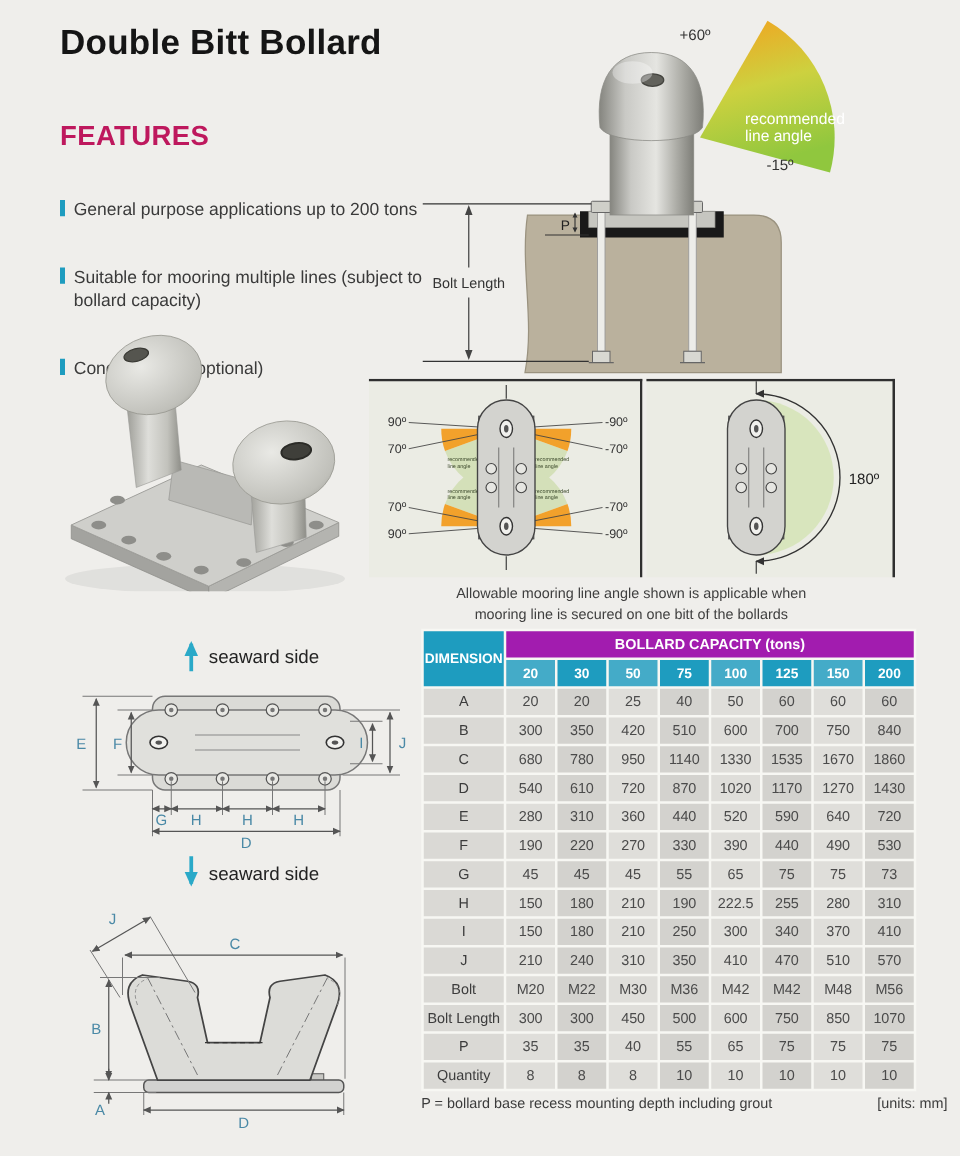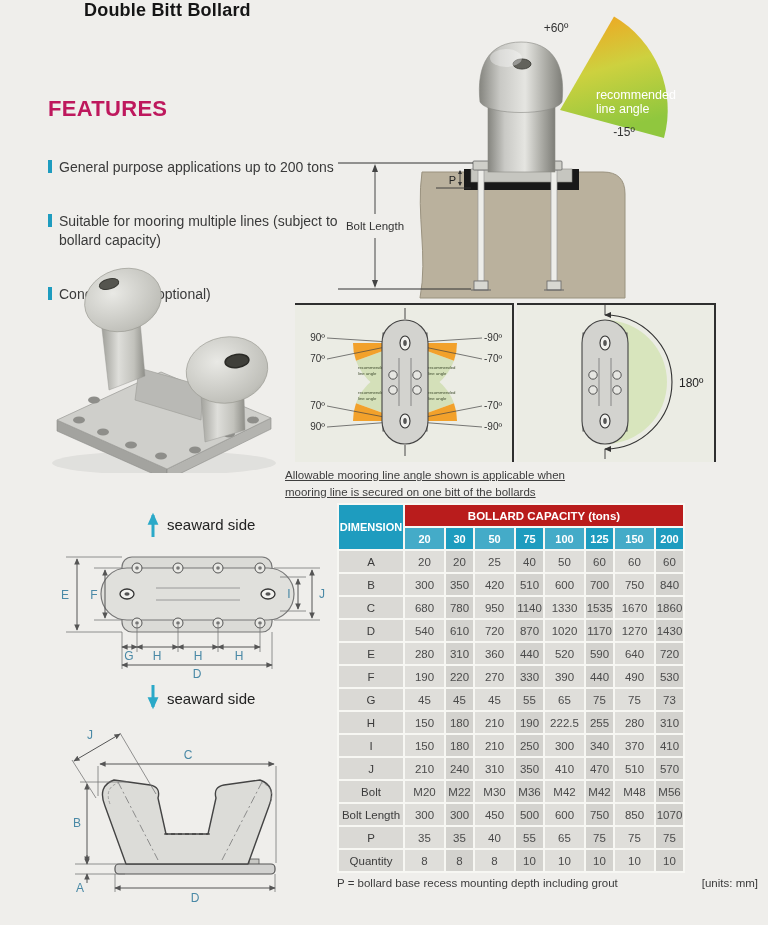--- a/index.html
+++ b/index.html
@@ -1,45 +1,45 @@
 <!DOCTYPE html>
 <html><head>
 <meta charset="utf-8">
 <style>
   html,body{margin:0;padding:0;background:#e4e3e0;}
   .page{position:relative;width:768px;height:925px;background:#EFEEEB;overflow:hidden;
         font-family:"Liberation Sans",sans-serif;}
   .page *{box-sizing:border-box;}
 
-  .title{position:absolute;left:48px;top:0;font-size:18px;font-weight:bold;color:#151515;letter-spacing:.2px;margin-left:36px;}
+  .title{position:absolute;left:48px;top:18px;font-size:28px;font-weight:bold;color:#151515;letter-spacing:.2px;}
 
   .features{position:absolute;left:48px;top:96px;width:330px;}
   .features h2{margin:0 0 16px 0;font-size:22px;font-weight:bold;color:#be185d;letter-spacing:.3px;}
   .feature{display:flex;margin-bottom:10px;font-size:14px;color:#3a3a3a;line-height:1.32;margin-top:36px;}
   .feature .bullet{flex:0 0 4px;width:4px;height:13px;background:#1E9CBF;margin:2px 7px 0 0;}
 
   svg text{font-family:"Liberation Sans",sans-serif;}
   .abs{position:absolute;}
   .dletter{font-size:12px;fill:#4A89A6;}
   .dim{stroke:#555;stroke-width:1;fill:none;}
   .ext{stroke:#777;stroke-width:.8;fill:none;}
   .angle-lab{font-size:10px;fill:#333;}
   .fan-cap{font-size:4.3px;fill:#3d4a2d;}
   .seaward-text{font-size:15px;fill:#222;}
 
-  .panel-caption{position:absolute;left:285px;top:467px;width:440px;text-align:left;
-                 font-size:11.5px;color:#3e3e3e;line-height:1.45;text-decoration:underline;}
+  .panel-caption{position:absolute;left:285px;top:467px;width:440px;text-align:center;
+                 font-size:11.5px;color:#3e3e3e;line-height:1.45;}
 
   .spec-table{position:absolute;left:337px;top:503px;border-collapse:separate;border-spacing:2px;background:#F7F7F3;}
   .spec-table th,.spec-table td{padding:0;text-align:center;vertical-align:middle;height:21px;}
   .spec-table th{color:#fff;font-size:11px;font-weight:bold;}
   .spec-table th.dimension{width:64px;background:#1E9CBF;}
-  .spec-table th.capacity{background:#b91c1c;font-size:11.5px;}
+  .spec-table th.capacity{background:#a21caf;font-size:11.5px;}
   .spec-table th.cap-a{width:39px;background:#44ABC8;}
-  .spec-table th.cap-b{width:27px;background:#1E9CBF;}
+  .spec-table th.cap-b{width:39px;background:#1E9CBF;}
   .spec-table td{font-size:11.5px;color:#4b4b4b;}
   .spec-table td.dim-label{background:#DAD9D5;color:#3c3c3c;}
   .spec-table td.col-a{background:#DFDEDA;}
   .spec-table td.col-b{background:#D3D2CE;}
 
   .footnote-row{position:absolute;left:337px;top:877px;width:421px;display:flex;
                 justify-content:space-between;font-size:11.5px;color:#3b3b3b;align-items:center;}
 </style>
 </head>
 <body>

